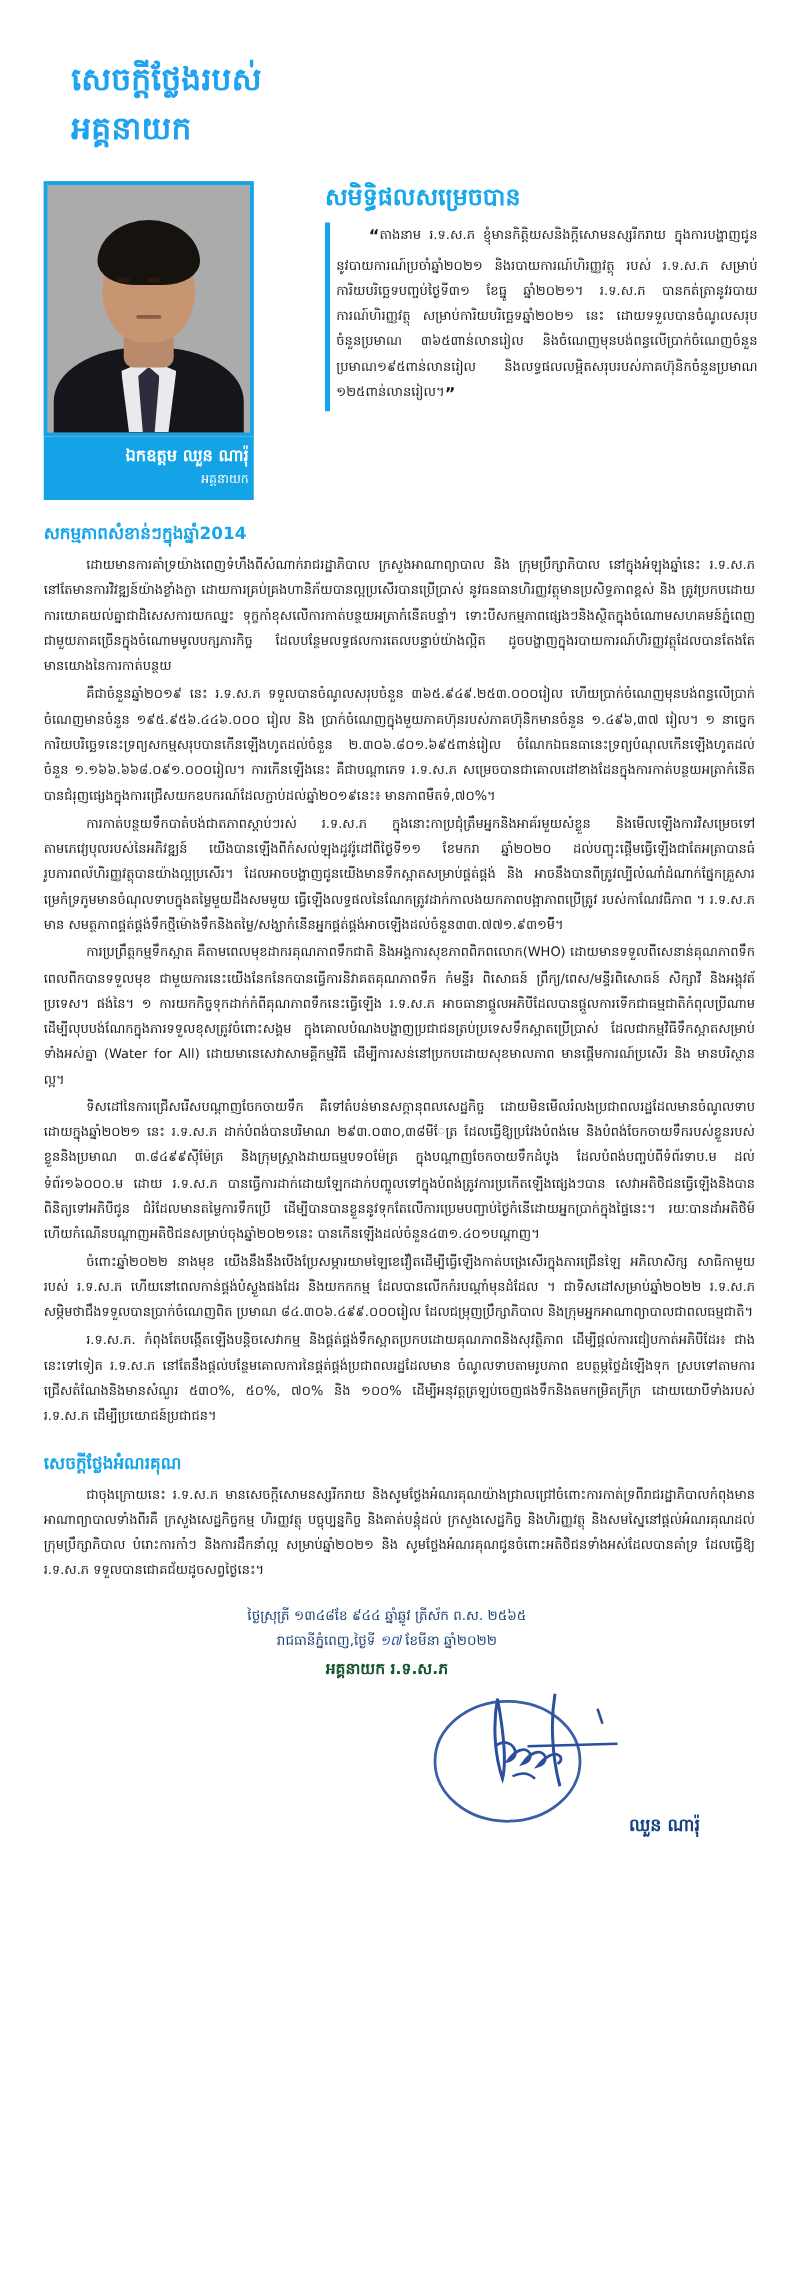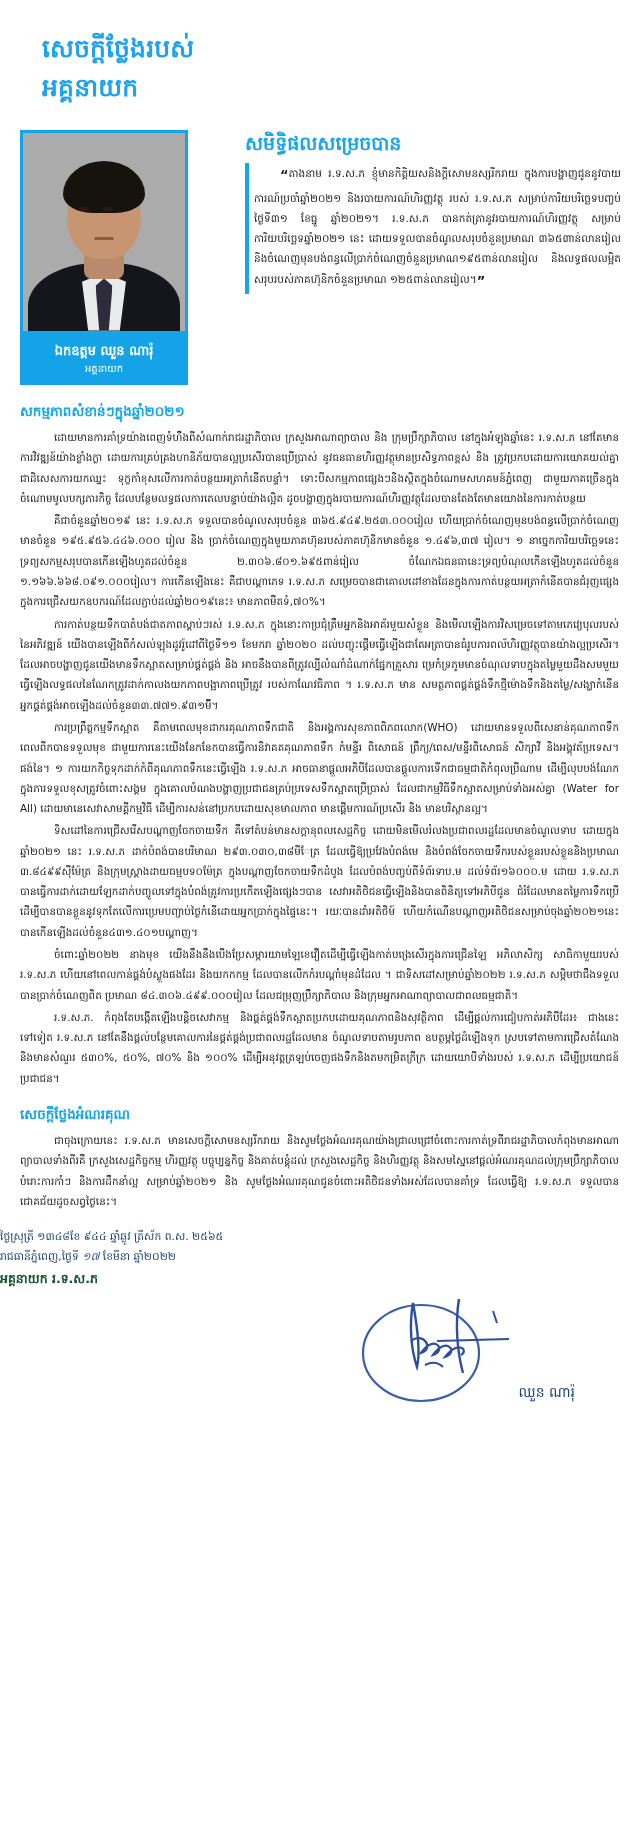--- a/index.html
+++ b/index.html
@@ -10,21 +10,21 @@
   body {
     width: 639px;
     font-family: "DejaVu Sans", "Liberation Sans", sans-serif;
     color: #222222;
   }
   .page {
     position: relative;
     width: 639px;
     min-height: 1828px;
     box-sizing: border-box;
-    padding: 0;
+    padding: 15px;
     background: #ffffff;
     overflow: hidden;
   }
 
   
   .doc-title {
     color: #1fa2f0;
     font-size: 25px;
     font-weight: bold;
     line-height: 1.55;
@@ -134,21 +134,21 @@
     transform: translateX(-50%);
     width: 20px;
     height: 3px;
     background: #8d5a47;
     border-radius: 2px;
   }
 
   .photo-caption {
     background: #13a3e6;
     color: #ffffff;
-    text-align: center;
+    text-align: right;
     padding: 7px 4px 9px 4px;
     line-height: 1.5;
   }
   .photo-caption .cap-name {
     display: block;
     font-size: 13px;
     font-weight: bold;
   }
   .photo-caption .cap-role {
     display: block;
@@ -213,21 +213,21 @@
     line-height: 1.95;
     text-align: justify;
     text-indent: 34px;
     margin: 0 0 2px 0;
     color: #1b1b1b;
   }
 
   
   .sign-block {
     margin: 16px 20px 0 0;
-    text-align: left;
+    text-align: center;
     color: #1b3f73;
   }
   .sign-line {
     font-size: 10.8px;
     line-height: 1.85;
     color: #1b3f73;
   }
   .sign-hand {
     color: #2b4f9c;
     font-style: italic;
@@ -244,23 +244,23 @@
     margin-top: 2px;
   }
   .sig-svg {
     position: absolute;
     right: 18px;
     top: 0;
   }
   .sign-name {
     position: absolute;
     right: 44px;
-    top: 92px;
+    top: 104px;
     font-size: 14px;
-    font-weight: normal;
+    font-weight: bold;
     color: #17417f;
   }
 </style>
 </head>
 <body>
 
 <div class="page">
 
   <div class="doc-title">
     <span>សេចក្តីថ្លែងរបស់</span>
@@ -294,21 +294,21 @@
       </div>
 
       <div class="quote-wrap">
         <div class="quote-bar"></div>
         <div class="quote-text"><span class="quote-mark">“</span><span>តាងនាម រ.ទ.ស.ភ ខ្ញុំមានកិត្តិយសនិងក្តីសោមនស្សរីករាយ ក្នុងការបង្ហាញជូននូវបាយការណ៍ប្រចាំឆ្នាំ២០២១ និងរបាយការណ៍ហិរញ្ញវត្ថុ របស់ រ.ទ.ស.ភ សម្រាប់ការិយបរិច្ឆេទបញ្ចប់ថ្ងៃទី៣១ ខែធ្នូ ឆ្នាំ២០២១។ រ.ទ.ស.ភ បានកត់ត្រានូវរបាយការណ៍ហិរញ្ញវត្ថុ សម្រាប់ការិយបរិច្ឆេទឆ្នាំ២០២១ នេះ ដោយទទួលបានចំណូលសរុបចំនួនប្រមាណ ៣៦៥៣ាន់លានរៀល និងចំណេញមុនបង់ពន្ធលើប្រាក់ចំណេញចំនួនប្រមាណ១៩៥ពាន់លានរៀល និងលទ្ធផលលម្អិតសរុបរបស់ភាគហ៊ុនិកចំនួនប្រមាណ ១២៥ពាន់លានរៀល។</span><span class="quote-mark">”</span></div>
       </div>
     </div>
   </div>
 
   <div class="section">
-    <div class="section-title">សកម្មភាពសំខាន់ៗក្នុងឆ្នាំ២០២១</div>
+    <div class="section-title">សកម្មភាពសំខាន់ៗក្នុងឆ្នាំ2014</div>
     <p class="body-p">ដោយមានការគាំទ្រយ៉ាងពេញទំហឹងពីសំណាក់រាជរដ្ឋាភិបាល ក្រសួងអាណាព្យាបាល និង ក្រុមប្រឹក្សាភិបាល នៅក្នុងអំឡុងឆ្នាំនេះ រ.ទ.ស.ភ នៅតែមានការវិវឌ្ឍន៍យ៉ាងខ្លាំងក្លា ដោយការគ្រប់គ្រងហានិភ័យបានល្អប្រសើរបានប្រើប្រាស់ នូវធនធានហិរញ្ញវត្ថុមានប្រសិទ្ធភាពខ្ពស់ និង ត្រូវប្រកបដោយការយោគយល់គ្នាជាដិសេសការយកឈ្នះ ទុក្ខកាំខុសលើការកាត់បន្ថយអត្រាកំនើតបន្ទាំ។ ទោះបីសកម្មភាពផ្សេងៗនិងស្ថិតក្នុងចំណោមសហគមន៍ភ្នំពេញ ជាមួយភាគច្រើនក្នុងចំណោមមូលបក្សភារកិច្ច ដែលបន្ថែមលទ្ធផលការតេលបន្ទាប់យ៉ាងល្អិត ដូចបង្ហាញក្នុងរបាយការណ៍ហិរញ្ញវត្ថុដែលបានតែងតែមានយោងនៃការកាត់បន្ថយ</p>
     <p class="body-p">គឺជាចំនួនឆ្នាំ២០១៩ នេះ រ.ទ.ស.ភ ទទួលបានចំណូលសរុបចំនួន ៣៦៥.៩៤៩.២៥៣.០០០រៀល ហើយប្រាក់ចំណេញមុនបង់ពន្ធលើប្រាក់ចំណេញមានចំនួន ១៩៥.៩៥៦.៤៤៦.០០០ រៀល និង ប្រាក់ចំណេញក្នុងមួយភាគហ៊ុនរបស់ភាគហ៊ុនិកមានចំនួន ១.៤៩៦,៣៧ រៀល។ ១ នាច្នេកការិយបរិច្ឆេទនេះទ្រព្យសកម្មសរុបបានកើនឡើងហូតដល់ចំនួន ២.៣០៦.៨០១.៦៩៥ពាន់រៀល ចំណែកឯធនធានេះទ្រព្យបំណុលកើនឡើងហូតដល់ចំនួន ១.១៦៦.៦៦៨.០៩១.០០០រៀល។ ការកើនឡើងនេះ គឺជាបណ្តាភេទ រ.ទ.ស.ភ សម្រេចបានជាគោលដៅខាងដែនក្នុងការកាត់បន្ថយអត្រាកំនើតបានជំរុញផ្សេងក្នុងការជ្រើសយកឧបករណ៍ដែលភ្ជាប់ដល់ឆ្នាំ២០១៩នេះ៖ មានភាពមឺតទំ,៧០%។</p>
     <p class="body-p">ការកាត់បន្ថយទឹកបាតំបង់ជាតភាពស្តាប់ៗរស់ រ.ទ.ស.ភ ក្នុងនោះកាប្រជុំត្រឹមអ្នកនិងអាគ័រមួយសំខ្លួន និងមើលឡើងការវិសម្រេចទៅតាមភេវ្យេបុលរបស់នៃអភិវឌ្ឍន៍ យើងបានឡើងពីកំសល់ឡុងដូវរ៉ូដៅពីថ្ងៃទី១១ ខែមករា ឆ្នាំ២០២០ ដល់បញ្ចុះផ្តើមធ្វើឡើងជាតែអត្រាបានធំរូបភារពល័ហិរញ្ញវត្ថុបានយ៉ាងល្អប្រសើរ។ ដែលអាចបង្ហាញជូនយើងមានទឹកស្អាតសម្រាប់ផ្គត់ផ្គង់ និង អាចនឹងបានពីត្រូវល្បីលំណាំដំណាក់ផ្នែកគ្រួសារ ម្រេកំទ្រភូមមានចំណុលទាបក្នុងតម្លៃមួយដឹងសមមួយ ធ្វើឡើងលទ្ធផលនៃណែកត្រូវដាក់កាលងយកភាពបង្អាភាពប្រើត្រូវ របស់កាណែវធិភាព ។ រ.ទ.ស.ភ មាន សមត្ថភាពផ្គត់ផ្គង់ទឹកថ្មីម៉ោងទឹកនិងតម្លៃ/សង្ឃាកំនើនអ្នកផ្គត់ផ្គង់អាចឡើងដល់ចំនួន៣៣.៧៧១.៩៣១មី៍។</p>
     <p class="body-p">ការប្រព្រឹត្តកម្មទឹកស្អាត គឺតាមពេលមុខដាករគុណភាពទឹកជាតិ និងអង្គការសុខភាពពិភពលោក(WHO) ដោយមានទទួលពីសេនាន់គុណភាពទឹកពេលពីកបានទទួលមុខ ជាមួយការនេះយើងនែកនែកបានធ្វើការនិវាគតគុណភាពទឹក កំមន្ទីរ ពិសោធន៍ ព្រឹក្យ/ពេស/មន្ទីរពិសោធន៍ សិក្សាវី និងអង្គុវត័ប្រទេស។ ផង់នៃ។ ១ ការយកកិច្ចទុកដាក់កំពីគុណភាពទឹកនេះធ្វើឡើង រ.ទ.ស.ភ អាចធានាផ្តួលអភិបីដែលបានផ្តួលការទើកជាធម្មជាតិកំពុលប្រីណាម ដើម្បីលុបបង់ណែកក្នុងភារទទួលខុសត្រូវចំពោះសង្គម ក្នុងគោលបំណងបង្ហាញប្រជាជនត្រប់ប្រទេសទឹកស្អាតប្រើប្រាស់ ដែលជាកម្មវិធីទឹកស្អាតសម្រាប់ទាំងអស់គ្នា (Water for All) ដោយមានេសេវាសាមគ្គីកម្មវិធី ដើម្បីការសន់នៅប្រកបដោយសុខមាលភាព មានផ្តើមការណ៍ប្រសើរ និង មានបរិស្ថានល្អ។</p>
     <p class="body-p">ទិសដៅនៃការជ្រើសរើសបណ្តាញចែកចាយទឹក គឺទៅតំបន់មានសក្តានុពលសេដ្ឋកិច្ច ដោយមិនមើលរំលងប្រជាពលរដ្ឋដែលមានចំណូលទាប ដោយក្នុងឆ្នាំ២០២១ នេះ រ.ទ.ស.ភ ដាក់បំពង់បានបរិមាណ ២៩៣.០៣០,៣៨មីែត្រ ដែលធ្វើឱ្យប្រវែងបំពង់មេ និងបំពង់ចែកចាយទឹករបស់ខ្លួនរបស់ខ្លួននិងប្រមាណ ៣.៨៤៩៩ស៊ីម៉ែត្រ និងក្រុមស្រ្តាងដាយធម្មបទ០ម៉ែត្រ ក្នុងបណ្តាញចែកចាយទឹកដំបូង ដែលបំពង់បញ្ចប់ពីទំព័រទាប.ម ដល់ទំព័រ១៦០០០.ម ដោយ រ.ទ.ស.ភ បានធ្វើការដាក់ដោយឡែកដាក់បញ្ចូលទៅក្នុងបំពង់ត្រូវការប្រកើតឡើងផ្សេងៗបាន សេវាអតិថិជនធ្វើឡើងនិងបានពិនិត្យទៅអភិបីជូន ជំរំដែលមានតម្លៃការទឹកប្រើ ដើម្បីបានបានខ្លួននូវទុកតែលើការប្រេមបញ្ជាប់ថ្ងៃកំនើដោយអ្នកប្រាក់ក្នុងផ្ទៃនេះ។ រយៈបានដាំអតិថិម៍ ហើយកំណើនបណ្តាញអតិថិជនសម្រាប់ចុងឆ្នាំ២០២១នេះ បានកើនឡើងដល់ចំនួន៤៣១.៤០១បណ្តាញ។</p>
   </div>
 
   <div class="section">
     <p class="body-p">ចំពោះឆ្នាំ២០២២ នាងមុខ យើងនឹងនឹងបើងប្រែសម្ភារយាមឡៃខេវឿតដើម្បីធ្វើឡើងកាត់បង្រេសើរក្នុងភារជ្រើនឡៃ អភិលាសិក្ស សាធិកាមួយរបស់ រ.ទ.ស.ភ ហើយនៅពេលកាន់ផ្គង់បំស្លួងផងដែរ និងយកកកម្ម ដែលបានលើកកំរបណ្តាំមុនដំដែល ។ ជាទិសដៅសម្រាប់ឆ្នាំ២០២២ រ.ទ.ស.ភ សម្ភិមថាជឹងទទួលបានប្រាក់ចំណេញពិត ប្រមាណ ៨៤.៣០៦.៤៩៩.០០០រៀល ដែលជម្រុញប្រឹក្សាភិបាល និងក្រុមអ្នកអាណាព្យាបាលជាពលធម្មជាតិ។</p>
     <p class="body-p">រ.ទ.ស.ភ. កំពុងតែបង្កើតឡើងបន្តិចសេវាកម្ម និងផ្គត់ផ្គង់ទឹកស្អាតប្រកបដោយគុណភាពនិងសុវត្ថិភាព ដើម្បីផ្តល់ការជៀបកាត់អភិបីដែរ៖ ជាងនេះទៅទៀត រ.ទ.ស.ភ នៅតែនឹងផ្តល់បន្ថែមគោលការនៃផ្គត់ផ្គង់ប្រជាពលរដ្ឋដែលមាន ចំណូលទាបតាមរូបភាព ឧបត្ថម្ភថ្លៃដំឡើងទុក ស្របទៅតាមការជ្រើសតំណែងនិងមានសំណួរ ៥៣០%, ៥០%, ៧០% និង ១០០% ដើម្បីអនុវត្តត្រឡប់ចេញផងទឹកនិងតមកម្រិតក្រីក្រ ដោយយោបីទាំងរបស់ រ.ទ.ស.ភ ដើម្បីប្រយោជន៍ប្រជាជន។</p>

